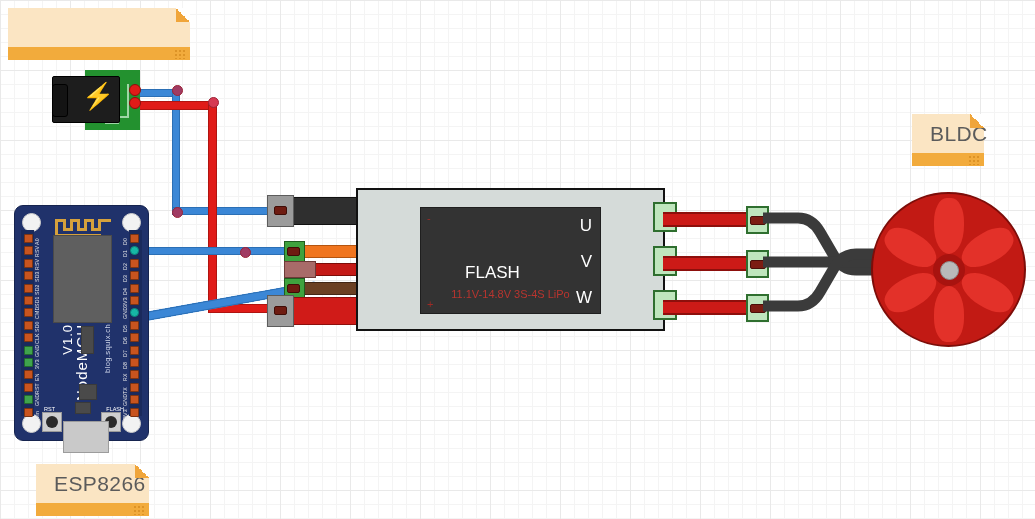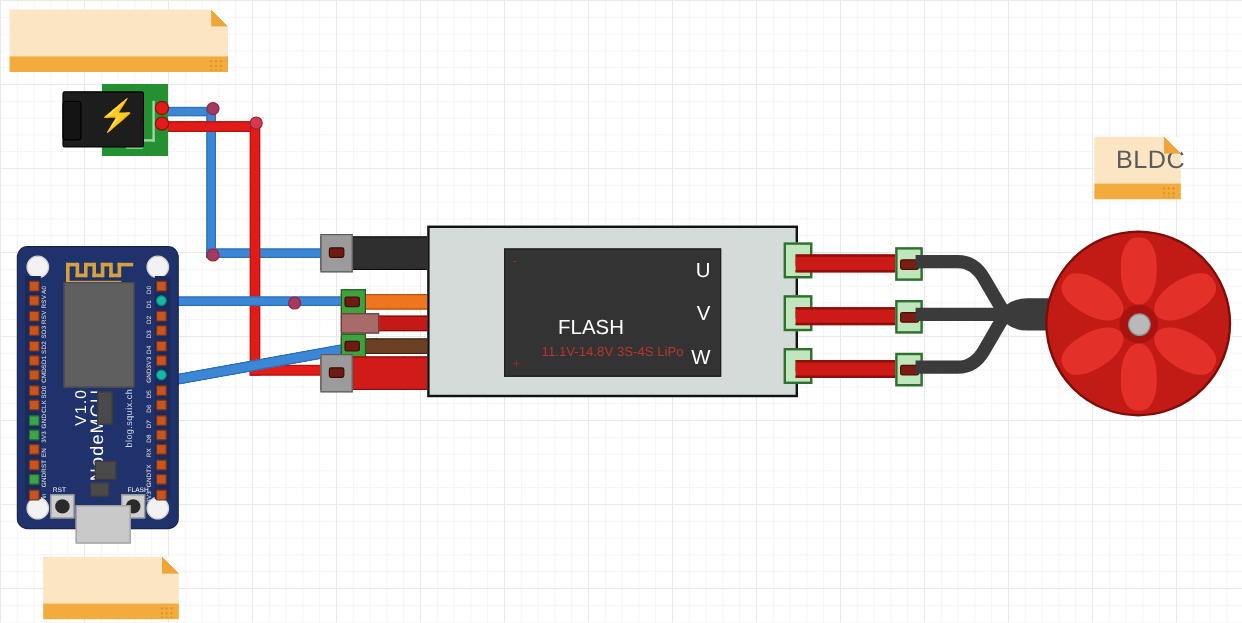--- a/index.html
+++ b/index.html
@@ -154,20 +154,21 @@
 
 
   <div class="note" style="left:912px;top:114px;width:72px;height:52px;">
     <div class="txt">BLDC</div>
     <div class="bar"></div>
     <div class="fold"></div>
     <div class="dots"></div>
   </div>
 
   <div class="note" style="left:36px;top:464px;width:113px;height:52px;">
+    <div class="txt">ESP8266</div>
     <div class="bar"></div>
     <div class="fold"></div>
     <div class="dots"></div>
   </div>
 
   <div class="wire wire-blue" style="left:130px;top:89px;width:50px;height:8px;"></div>
   <div class="wire wire-blue" style="left:172px;top:89px;width:8px;height:126px;"></div>
   <div class="wire wire-blue" style="left:172px;top:207px;width:110px;height:8px;"></div>
 
   <div class="wire wire-red" style="left:130px;top:101px;width:86px;height:9px;"></div>

